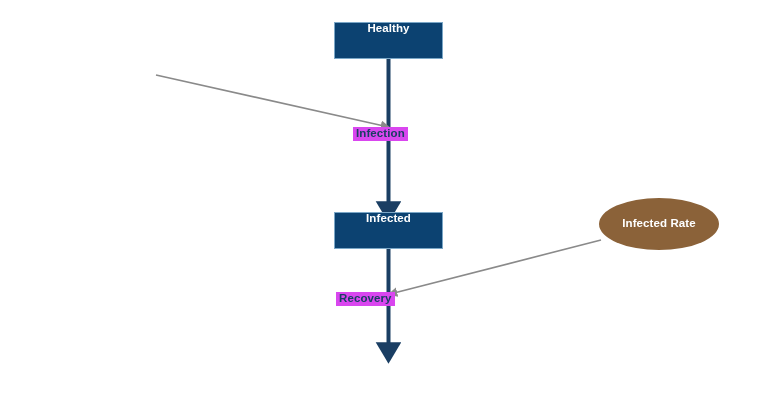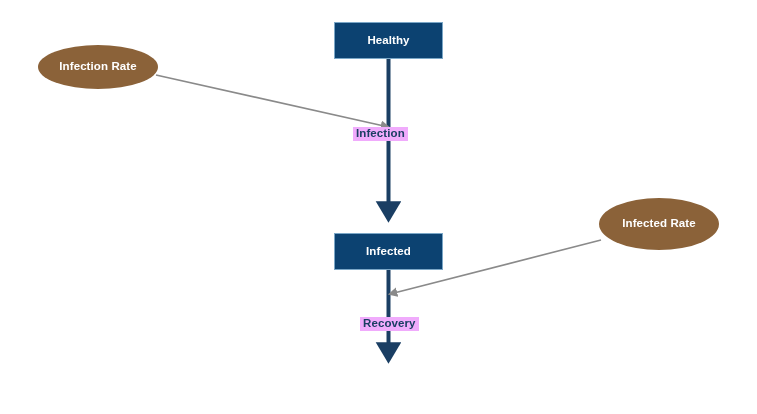--- a/index.html
+++ b/index.html
@@ -25,21 +25,21 @@
     top: 0;
     width: 757px;
     height: 414px;
   }
   .stock-node {
     position: absolute;
     box-sizing: border-box;
     background: #0c4271;
     border: 1px solid #7ba7c7;
     display: flex;
-    align-items: center;
+    align-items: flex-start;
     justify-content: center;
   }
   .stock-label {
     color: #ffffff;
     font-size: 11.5px;
     font-weight: bold;
     letter-spacing: 0.1px;
     line-height: 1;
     white-space: nowrap;
   }
@@ -61,21 +61,21 @@
     white-space: nowrap;
   }
   .flow-label {
     position: absolute;
     color: #1a3e63;
     font-size: 11.5px;
     font-weight: bold;
     letter-spacing: 0.1px;
     line-height: 1;
     white-space: nowrap;
-    background: #f0abfc;
+    background: #d946ef;
     padding: 1px 3px;
   }
 </style>
 </head>
 <body>
 
 <div id="diagram-canvas">
 
   <svg id="edge-layer" viewBox="0 0 757 414" width="757" height="414">
     <defs>
@@ -93,30 +93,27 @@
 
     <line x1="156" y1="75" x2="384" y2="126" stroke="#8a8a8a" stroke-width="1.6" marker-end="url(#influence-arrowhead)"></line>
 
     <line x1="601" y1="240" x2="394" y2="293" stroke="#8a8a8a" stroke-width="1.6" marker-end="url(#influence-arrowhead)"></line>
   </svg>
 
   <div class="stock-node" style="left:334px; top:22px; width:109px; height:37px;">
     <span class="stock-label">Healthy</span>
   </div>
 
-  <div class="stock-node" style="left:334px; top:212px; width:109px; height:37px;margin-top:21px;">
+  <div class="stock-node" style="left:334px; top:212px; width:109px; height:37px;">
     <span class="stock-label">Infected</span>
   </div>
 
 
-  <div class="param-node" style="left:38px; top:45px; width:120px; height:44px;">
-    <span class="param-label">Infection Rate</span>
-  </div>
 
   <div class="param-node" style="left:599px; top:198px; width:120px; height:52px;">
     <span class="param-label">Infected Rate</span>
   </div>
 
   <div class="flow-label" style="left:353px; top:127px;">Infection</div>
 
-  <div class="flow-label" style="left:360px; top:292px;margin-top:25px;">Recovery</div>
+  <div class="flow-label" style="left:336px; top:292px;">Recovery</div>
 
 </div>
 
 </body></html>

